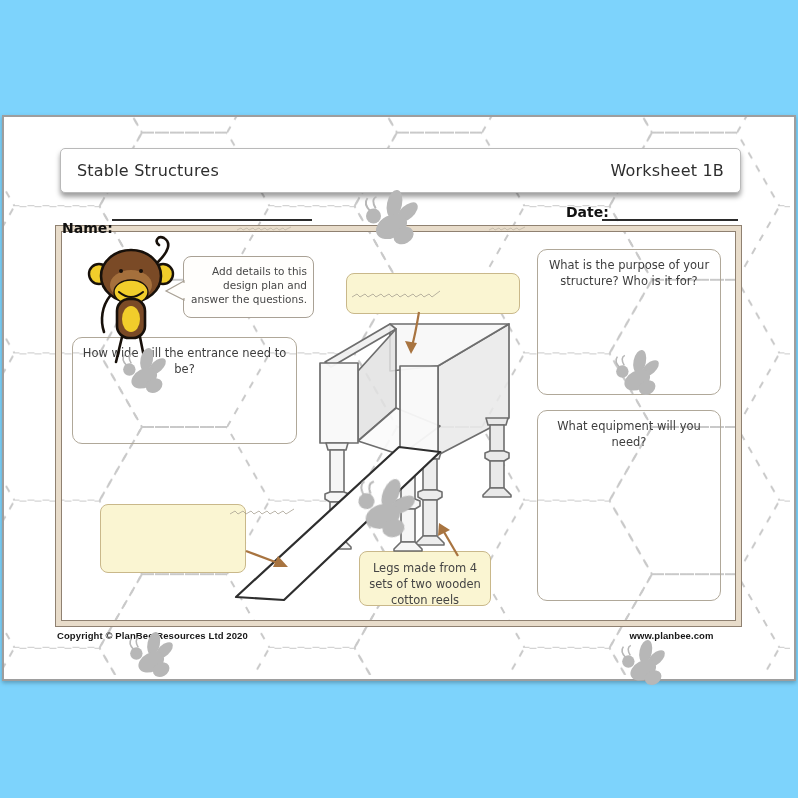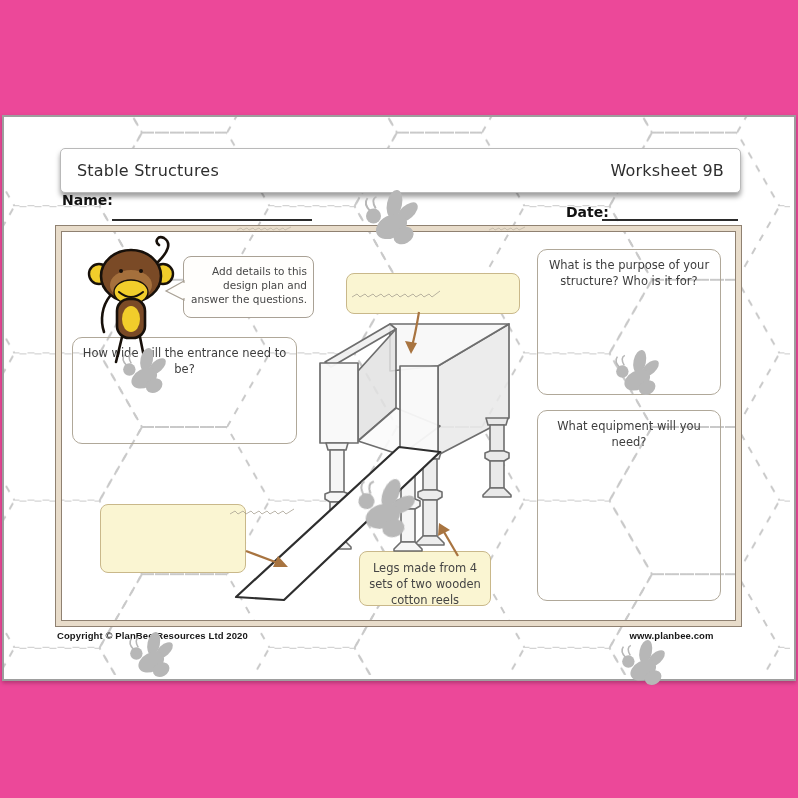--- a/index.html
+++ b/index.html
@@ -1,17 +1,17 @@
 <!DOCTYPE html>
 <html><head>
 <meta charset="utf-8">
 <style>
   html,body{margin:0;padding:0;}
   body{font-family:"DejaVu Sans", sans-serif; background:#ffffff;}
-  .page{position:relative;width:798px;height:798px;background:#ec4899;overflow:hidden;}
+  .page{position:relative;width:798px;height:798px;background:#7dd3fc;overflow:hidden;}
 
   .panel{position:absolute;left:2px;top:115px;width:790px;height:562px;
          background:#fff;border:2px solid #9e9e9e;box-shadow:0 2px 4px rgba(0,0,0,.25);}
   .hexbg{position:absolute;left:0;top:0;}
 
   .header-bar{position:absolute;left:60px;top:148px;width:681px;height:45px;
     background:#fff;border:1px solid #b9b9b9;border-radius:5px;
     box-shadow:0 4px 5px rgba(0,0,0,.38);z-index:3;
     display:flex;align-items:center;justify-content:space-between;
     padding:0 16px;box-sizing:border-box;}
@@ -55,24 +55,24 @@
             <polygon points="127.5,147.2 170,73.6 255,73.6 297.5,147.2 255,220.8 170,220.8"></polygon>
           </g>
         </pattern>
       </defs>
       <rect x="0" y="0" width="786" height="558" fill="url(#hexp)"></rect>
     </svg>
   </div>
 
   <div class="header-bar">
     <span class="t">Stable Structures</span>
-    <span class="t">Worksheet 9B</span>
-  </div>
-
-  <div class="fieldlabel" style="left:62px;top:192px;">Name:</div>
+    <span class="t">Worksheet 1B</span>
+  </div>
+
+  <div class="fieldlabel" style="left:62px;top:220px;">Name:</div>
   <div class="fieldline" style="left:112px;top:219px;width:200px;"></div>
   <div class="fieldlabel" style="left:558px;top:204px;margin-left:8px;">Date:</div>
   <div class="fieldline" style="left:602px;top:219px;width:136px;"></div>
 
   <div class="frame">
     <div class="band"></div>
     <div class="inner"></div>
   </div>
 
   <div class="bubble">

